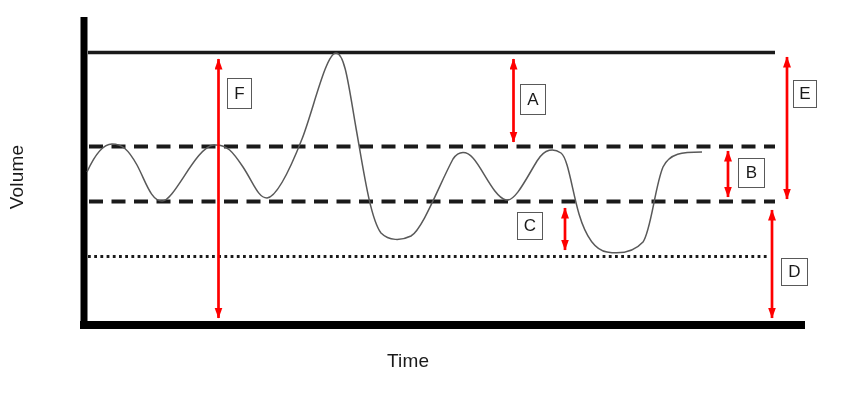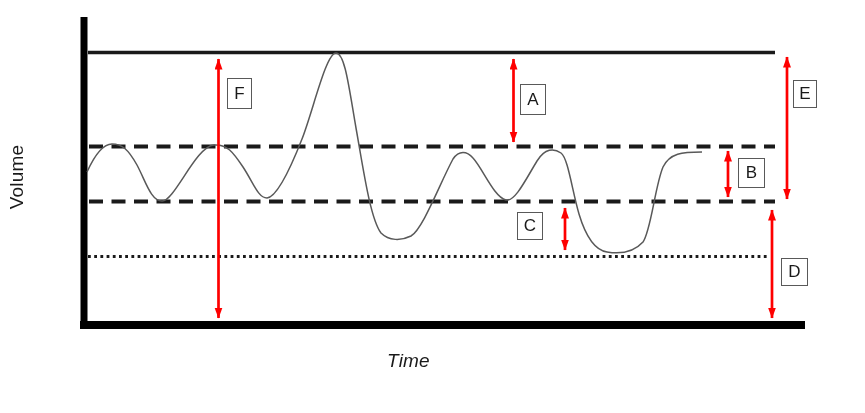--- a/index.html
+++ b/index.html
@@ -16,21 +16,21 @@
     color:#1a1a1a;
     font-size:19px;
     letter-spacing:0.2px;
     white-space:nowrap;
   }
   .y-title{
     left:17px;top:177px;
     transform:translate(-50%,-50%) rotate(-90deg);
   }
   .x-title{
-    left:387px;top:350px;font-style:italic;
+    left:387px;top:350px;
   }
   .marker-box{
     position:absolute;
     background:#ffffff;
     border:1.5px solid #595959;
     display:flex;align-items:center;justify-content:center;
     font-size:17px;
     color:#1a1a1a;
     box-sizing:border-box;
   }

